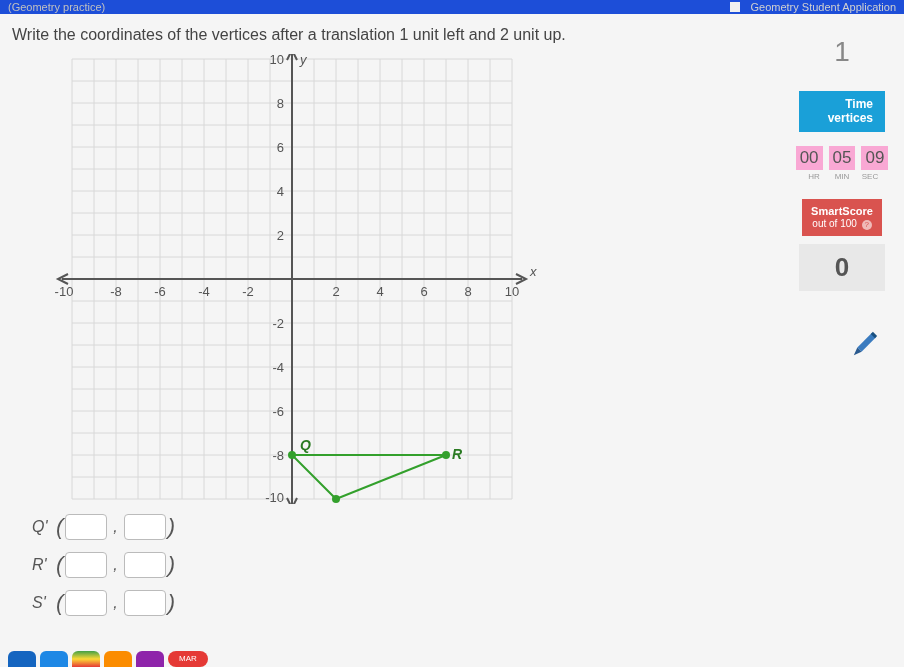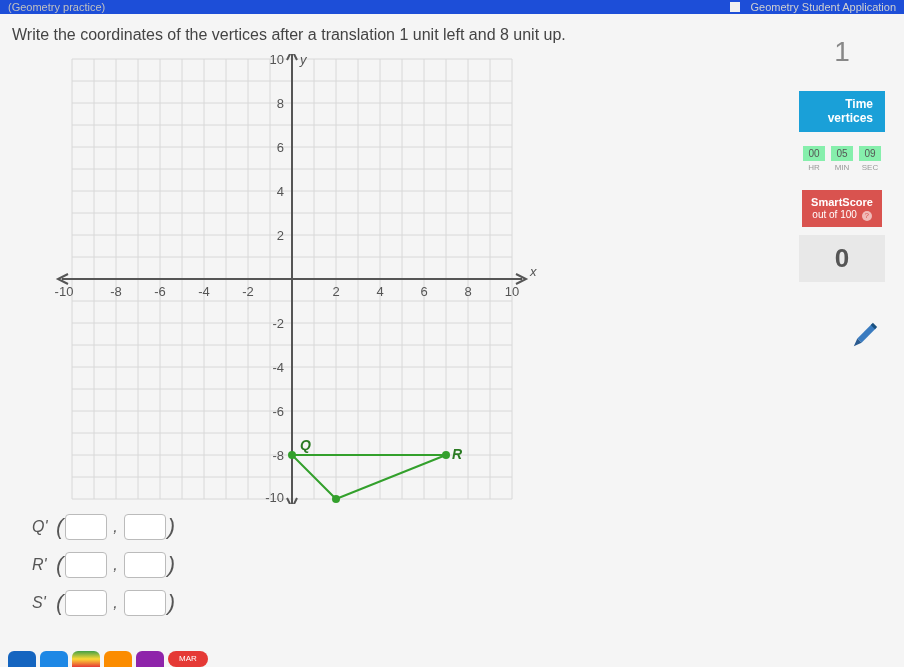--- a/index.html
+++ b/index.html
@@ -91,22 +91,22 @@
       line-height: 1.2;
     }
     .clock {
       display: flex;
       flex-direction: column;
       align-items: center;
       width: 86px;
     }
     .clock-nums { display: flex; gap: 6px; margin-top: 6px; }
     .clock-cell {
-      font-size: 10px; color: #555;
-      background: #86efac;
+      font-size: 17px; color: #555;
+      background: #f9a8d4;
       padding: 2px 4px;
       min-width: 22px;
       text-align: center;
     }
     .clock-labels { display: flex; gap: 6px; margin-top: 2px; }
     .clock-label {
       font-size: 8px; color: #999;
       min-width: 22px;
       text-align: center;
       text-transform: uppercase;
@@ -165,21 +165,21 @@
 <body>
 
 <div class="titlebar">
   <span class="left">(Geometry practice)</span>
   <span class="app-icon"></span>
   <span>Geometry Student Application</span>
 </div>
 
 <div class="content">
   <div class="main">
-    <div class="question">Write the coordinates of the vertices after a translation 1 unit left and 8 unit up.</div>
+    <div class="question">Write the coordinates of the vertices after a translation 1 unit left and 2 unit up.</div>
 
     <div class="graph-wrap">
       <svg class="graph" width="520" height="450" viewBox="0 0 520 450">
 
         <g stroke="#d8d8d8" stroke-width="1">
 
           <line x1="40" y1="5" x2="40" y2="445"></line>
           <line x1="62" y1="5" x2="62" y2="445"></line>
           <line x1="84" y1="5" x2="84" y2="445"></line>
           <line x1="106" y1="5" x2="106" y2="445"></line>

